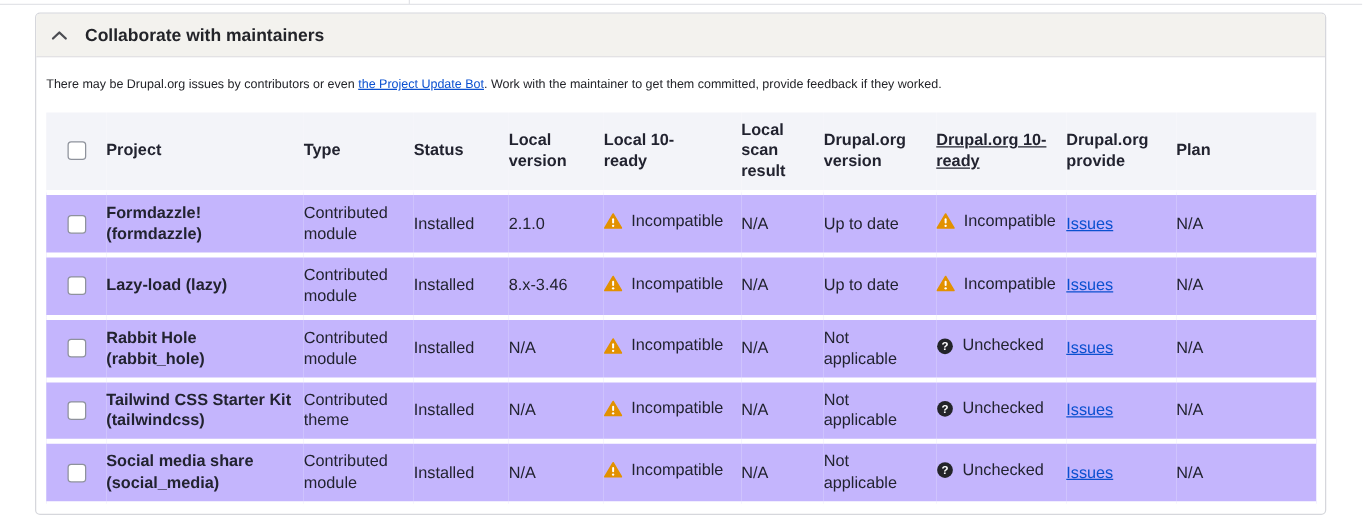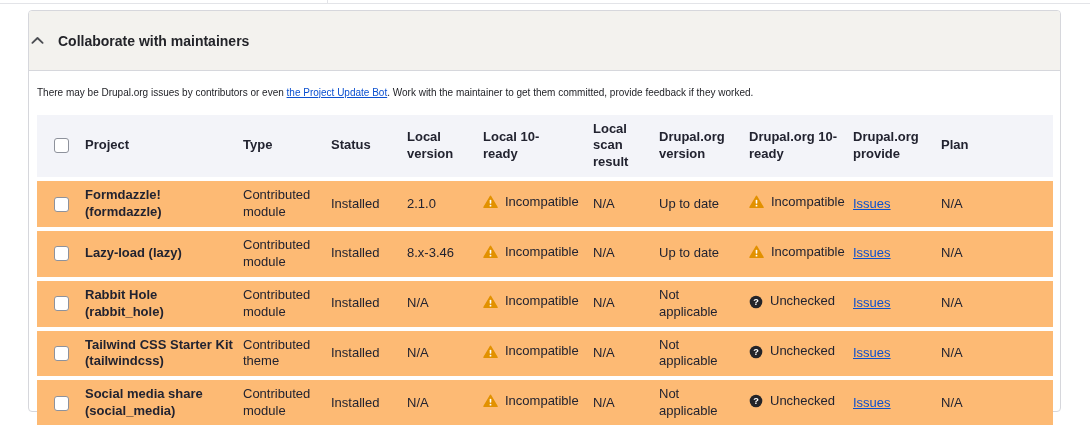--- a/index.html
+++ b/index.html
@@ -8,45 +8,45 @@
 
   .top-hairline { position:absolute; top:3px; left:0; width:1090px; height:1px; background:#e3e4e8; }
   .top-tick { position:absolute; top:0; left:327px; width:1px; height:4px; background:#e3e4e8; }
 
   .details {
     position:absolute; top:10px; left:28px; width:1033px; height:402px;
     box-sizing:border-box; border:1px solid #d6d7dc; border-radius:4px; background:#fff;
   }
   .summary {
     display:flex; align-items:center; gap:14px; box-sizing:border-box;
-    height:60px; padding:0 2px; background:#f3f2ee; border-bottom:1px solid #d6d7dc;
+    height:35px; padding:0 12px; background:#f3f2ee; border-bottom:1px solid #d6d7dc;
     border-radius:3px 3px 0 0; cursor:pointer;
   }
   .summary-title { font-weight:700; font-size:14px; color:#232429; }
   .chev { display:inline-flex; }
 
   .content { padding:15px 8px 0 8px; }
   .desc { font-size:10px; line-height:1.35; margin:0 0 15px 0; color:#232429; }
   .desc a { color:#0b50d0; text-decoration:underline; }
 
   table.projects { width:1016px; border-collapse:collapse; table-layout:fixed; font-size:13px; }
   .projects col.c1{width:48px} .projects col.c2{width:158px} .projects col.c3{width:88px}
   .projects col.c4{width:76px} .projects col.c5{width:76px} .projects col.c6{width:110px}
   .projects col.c7{width:66px} .projects col.c8{width:90px} .projects col.c9{width:104px}
   .projects col.c10{width:88px} .projects col.c11{width:112px}
 
   .projects thead tr { background:#f3f4f9; height:52px; }
-  .projects tbody tr { background:#fdba74; height:48px; }
+  .projects tbody tr { background:#c4b5fd; height:48px; }
   .projects th, .projects td {
     border-bottom:4px solid #ffffff; text-align:left; vertical-align:middle;
     padding:6px 10px 6px 0; line-height:1.3; word-wrap:break-word;
   }
   .projects th { font-weight:700; color:#222330; padding-right:20px; }
   .projects th.th-check, .projects td.td-check { text-align:center; padding:0; }
-  .projects th:nth-child(9) { padding-right:10px; }
+  .projects th:nth-child(9) { padding-right:10px;text-decoration:underline; }
   .projects td.project-cell { font-weight:700; }
   .projects td .icon-cell { display:inline-flex; align-items:center; gap:7px; white-space:nowrap; }
   .projects a { color:#0b50d0; }
 
   input[type="checkbox"].cb {
     appearance:none; -webkit-appearance:none; width:15px; height:15px; margin:0;
     border:1px solid #8e929c; border-radius:3px; background:#fff; cursor:pointer; vertical-align:middle;
   }
 </style>
 </head>

